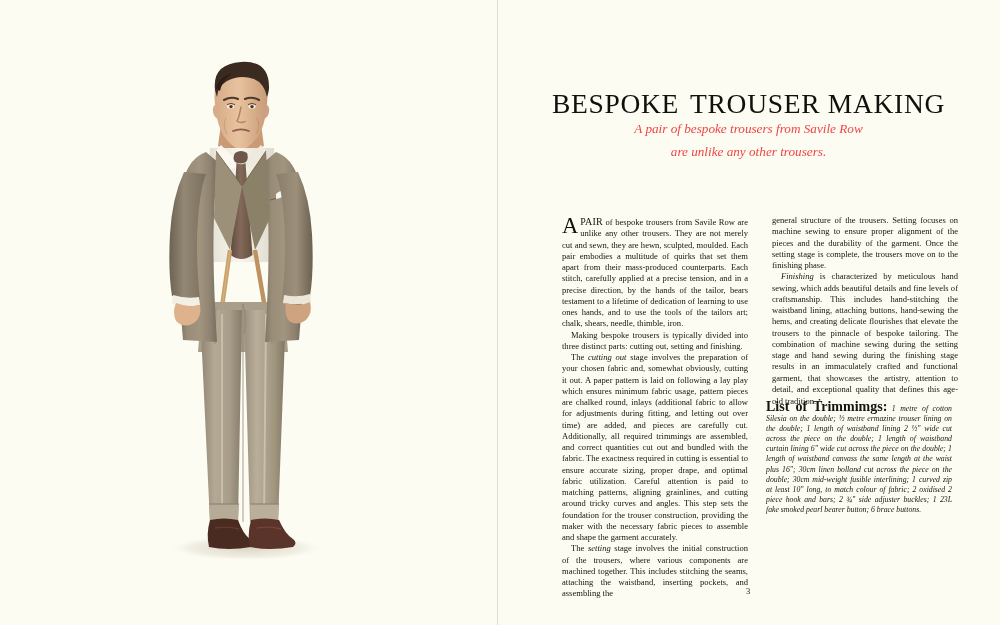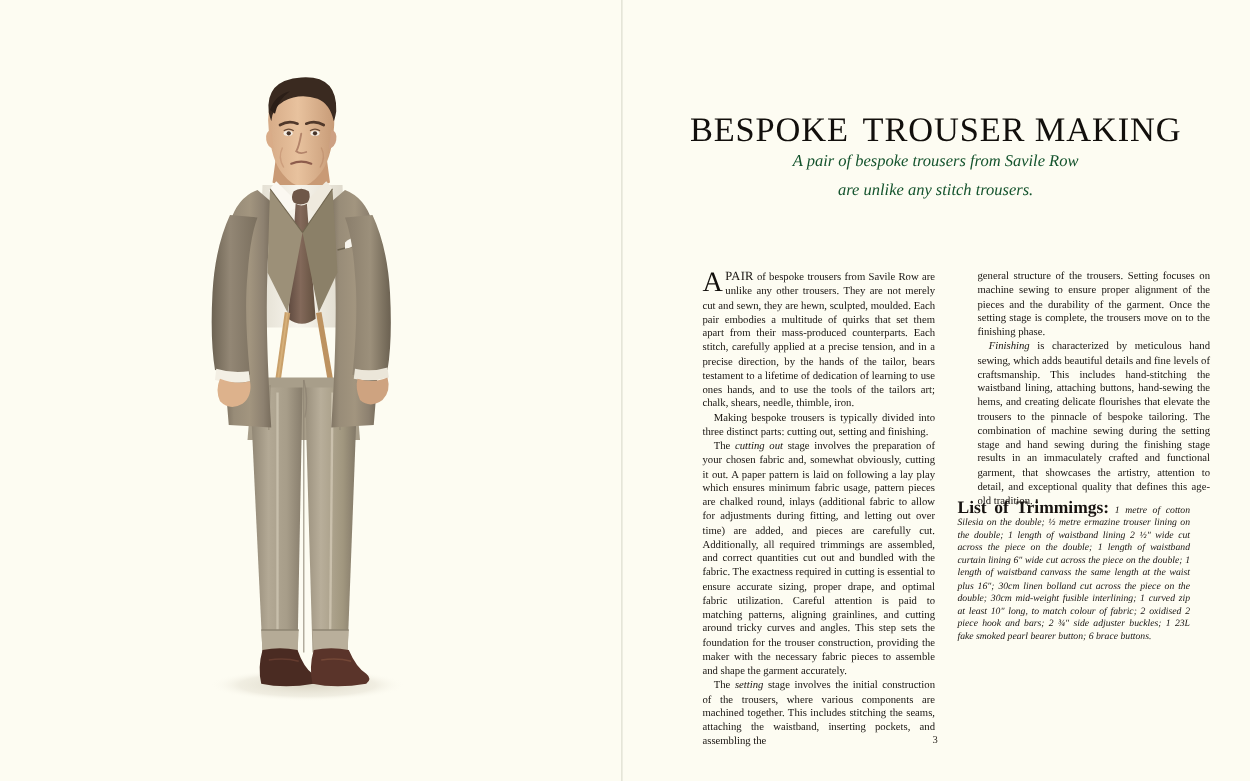--- a/index.html
+++ b/index.html
@@ -88,41 +88,41 @@
 
   .subtitle {
     position: absolute;
     left: 0;
     top: 118px;
     width: 503px;
     text-align: center;
     font-style: italic;
     font-size: 13.2px;
     line-height: 1.72;
-    color: #14532d;
+    color: #ef4444;
   }
   .subtitle .sub-line {
     display: block;
   }
 
   .columns {
     position: absolute;
     left: 65px;
     top: 215px;
     width: 390px;
     height: 360px;
   }
 
   .col {
     position: absolute;
     top: 0;
     width: 186px;
   }
   .col-1 { left: 0px; }
-  .col-2 { left: 220px; }
+  .col-2 { left: 210px; }
 
   .body-text {
     font-family: "Liberation Serif", serif;
     font-size: 8.55px;
     line-height: 11.25px;
     text-align: justify;
     text-justify: inter-word;
     color: #171310;
     hyphens: auto;
     -webkit-hyphens: auto;
@@ -349,21 +349,21 @@
   <div class="gutter-line"></div>
 
   <div class="page-right">
 
     <h1 class="headline">
       <span>BESPOKE</span><span class="gap"></span><span>TROUSER</span> <span>MAKING</span>
     </h1>
 
     <div class="subtitle">
       <span class="sub-line">A pair of bespoke trousers from Savile Row</span>
-      <span class="sub-line">are unlike any stitch trousers.</span>
+      <span class="sub-line">are unlike any other trousers.</span>
     </div>
 
     <div class="columns">
 
       <div class="col col-1">
         <div class="body-text">
           <p class="first"><span class="dropcap">A</span><span class="smallcaps">pair</span><span> of bespoke trousers from Savile Row are unlike any other trousers. They are not merely cut and sewn, they are hewn, sculpted, moulded. Each pair embodies a multitude of quirks that set them apart from their mass-produced counterparts. Each stitch, carefully applied at a precise tension, and in a precise direction, by the hands of the tailor, bears testament to a lifetime of dedication of learning to use ones hands, and to use the tools of the tailors art; chalk, shears, needle, thimble, iron.</span></p>
           <p>Making bespoke trousers is typically divided into three distinct parts: cutting out, setting and finishing.</p>
           <p><span>The </span><em>cutting out</em><span> stage involves the preparation of your chosen fabric and, somewhat obviously, cutting it out. A paper pattern is laid on following a lay play which ensures minimum fabric usage, pattern pieces are chalked round, inlays (additional fabric to allow for adjustments during fitting, and letting out over time) are added, and pieces are carefully cut. Additionally, all required trimmings are assembled, and correct quantities cut out and bundled with the fabric. The exactness required in cutting is essential to ensure accurate sizing, proper drape, and optimal fabric utilization. Careful attention is paid to matching patterns, aligning grainlines, and cutting around tricky curves and angles. This step sets the foundation for the trouser construction, providing the maker with the necessary fabric pieces to assemble and shape the garment accurately.</span></p>
           <p><span>The </span><em>setting</em><span> stage involves the initial construction of the trousers, where various components are machined together. This includes stitching the seams, attaching the waistband, inserting pockets, and assembling the</span></p>

